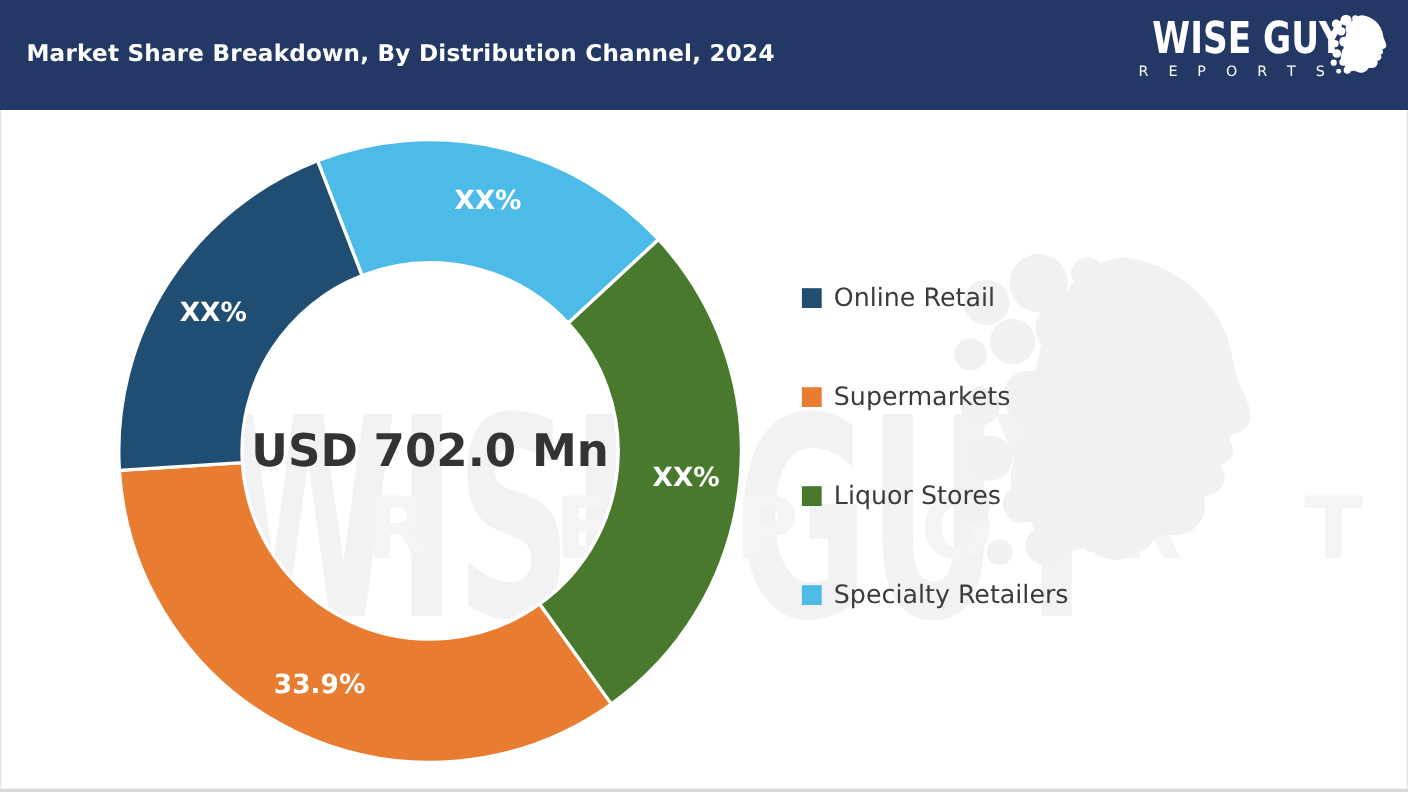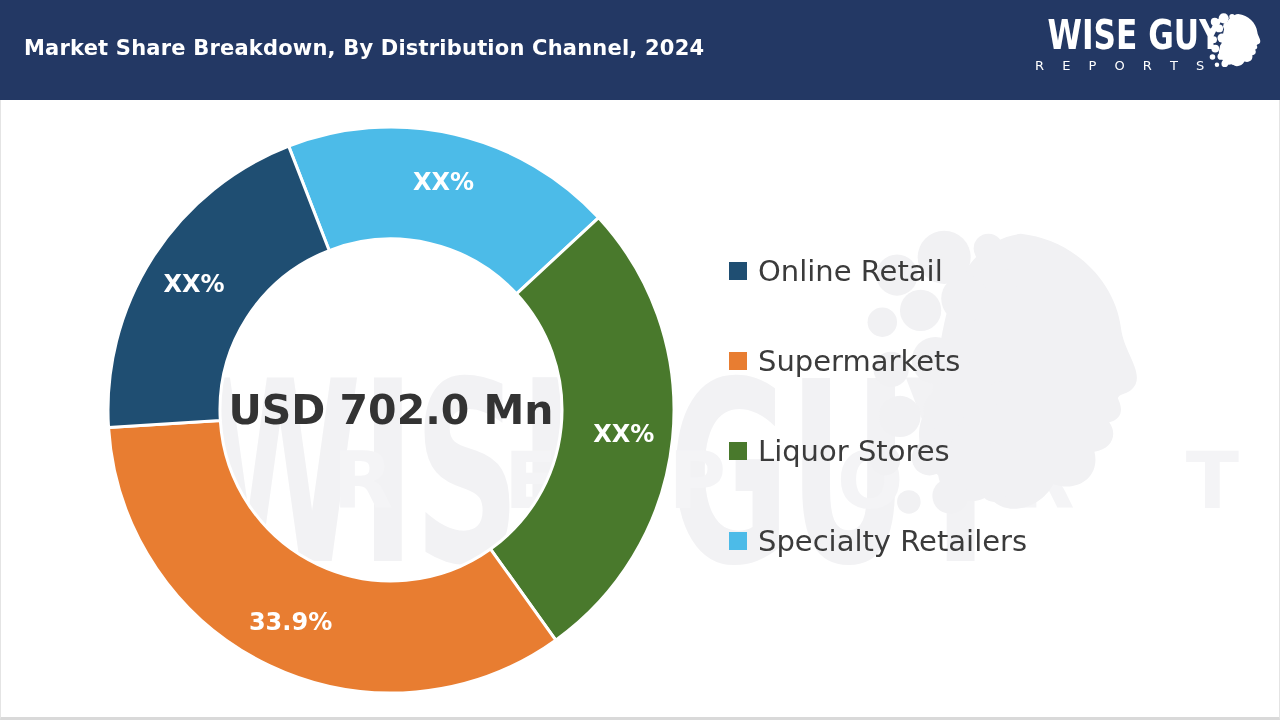--- a/index.html
+++ b/index.html
@@ -28,21 +28,21 @@
 
   .donut-svg { position:absolute; left:60px; top:-20px; width:660px; height:660px; z-index:2; }
   .seg-label { font-size:24px; font-weight:bold; fill:#ffffff; }
 
   .center-label { position:absolute; left:390px; top:310px; transform:translate(-50%,-50%);
                   font-size:41px; font-weight:bold; color:#333333; white-space:nowrap; z-index:3; }
 
   .legend { position:absolute; left:728px; top:144px; z-index:4; }
   .legend-item { display:flex; align-items:center; height:54px; margin-bottom:36px; }
   .legend-swatch { width:18px; height:18px; margin-right:11px; flex:none; }
-  .legend-label { font-size:29px; color:#3b3b3b; white-space:nowrap; }
+  .legend-label { font-size:23px; color:#3b3b3b; white-space:nowrap; }
 </style>
 </head>
 <body>
 
 <svg width="0" height="0" style="position:absolute" aria-hidden="true">
   <defs>
     <g id="wiseface">
       <path d="M54 4 C72 6 86 20 88 36 C89 44 95 50 93 55 C91 59 87 58 87 60 C89 64 88 67 84 68 C87 72 85 77 79 78 C81 86 74 92 65 89 C61 97 49 101 43 93 C37 97 27 94 26 86 C19 80 17 70 23 62 C26 50 27 30 33 20 C38 11 45 5 54 4 Z"></path>
       <circle cx="12" cy="18" r="7"></circle>
         <circle cx="28" cy="12" r="9"></circle>

